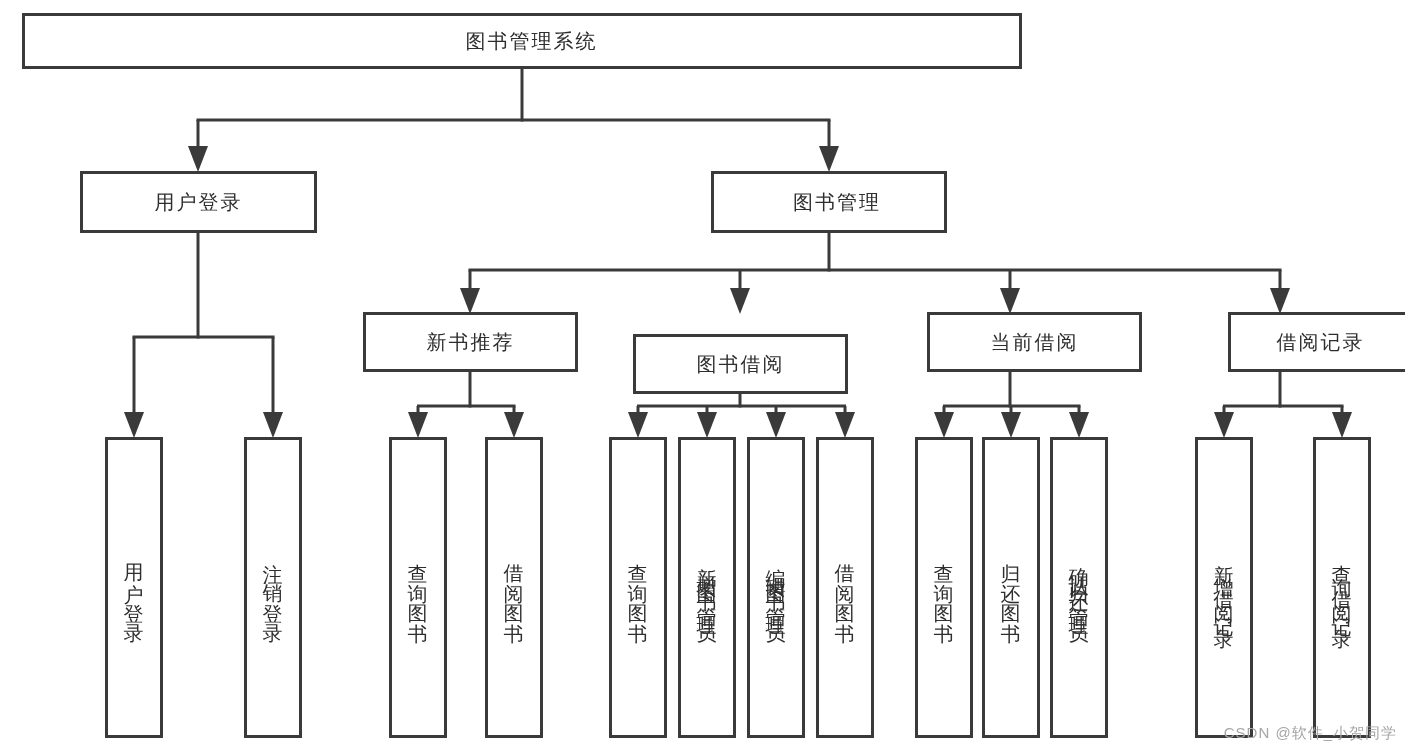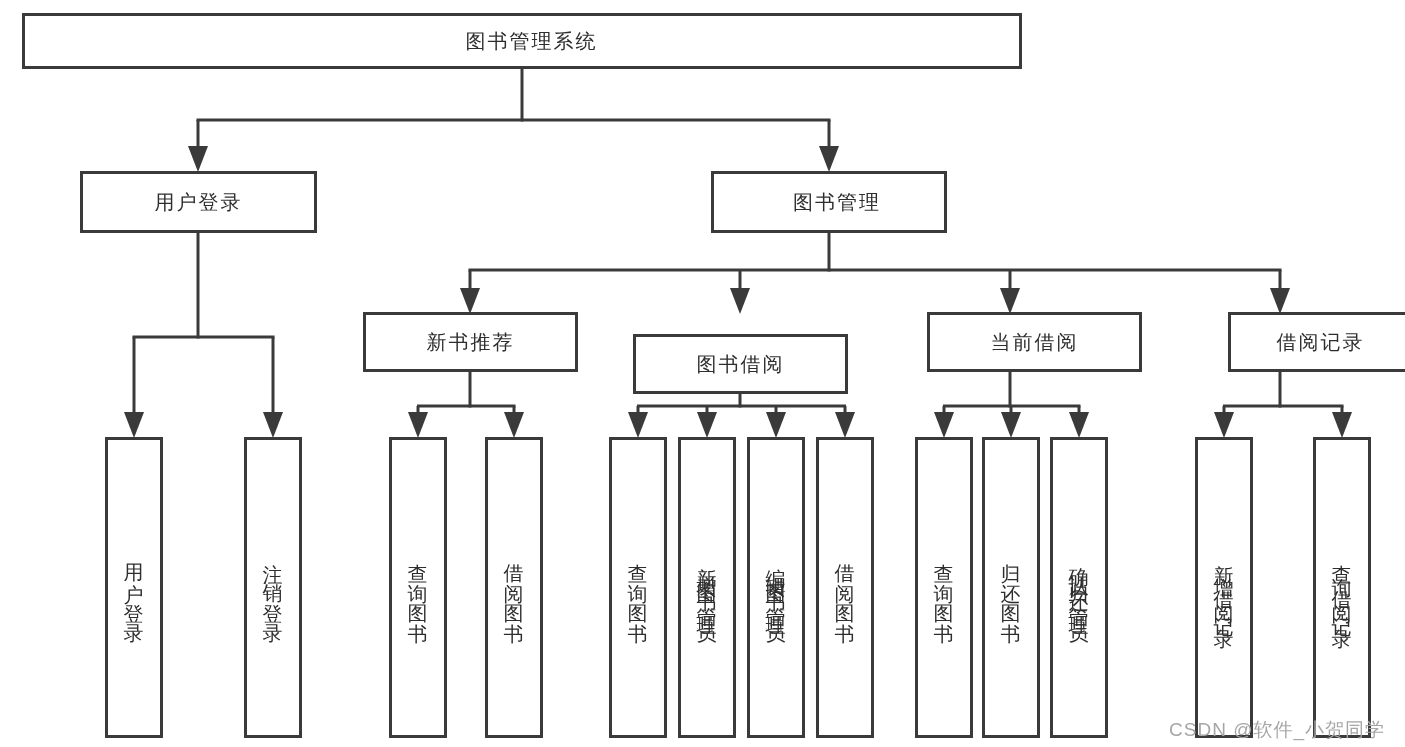--- a/index.html
+++ b/index.html
@@ -48,23 +48,23 @@
     text-orientation: mixed;
     font-size: 20px;
     line-height: 1;
     color: var(--text, #2e2e2e);
   }
   .vlabel.sp-wide  { letter-spacing: 20px; }
   .vlabel.sp-med   { letter-spacing: 13px; }
   .vlabel.sp-tight { letter-spacing: 8px; }
   .watermark {
     position: absolute;
-    right: 20px;
+    right: 8px;
     bottom: 4px;
-    font-size: 19px;
+    font-size: 15px;
     color: var(--watermark, #a6a6a6);
     letter-spacing: 1px;
     z-index: 5;
     white-space: nowrap;
   }
 </style>
 </head>
 <body>
 
 <div class="stage">

